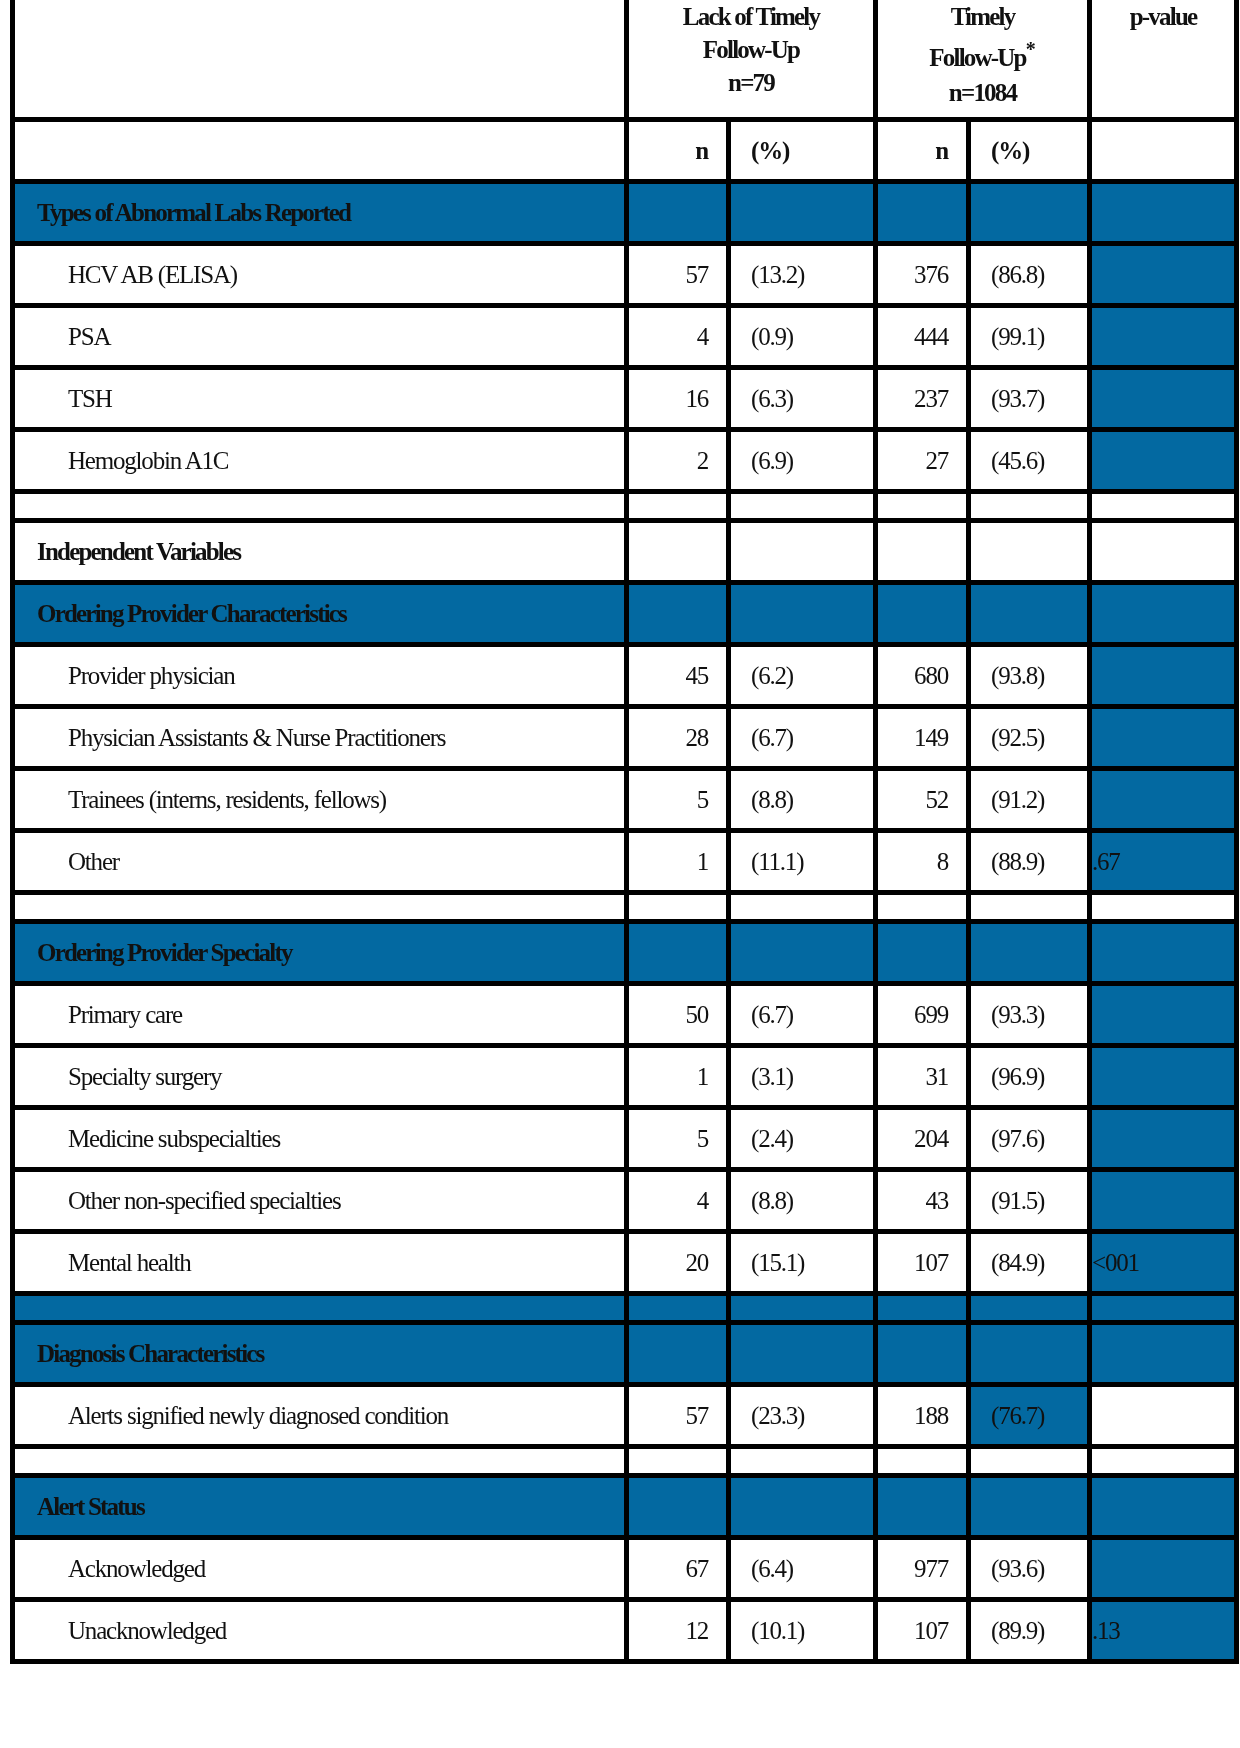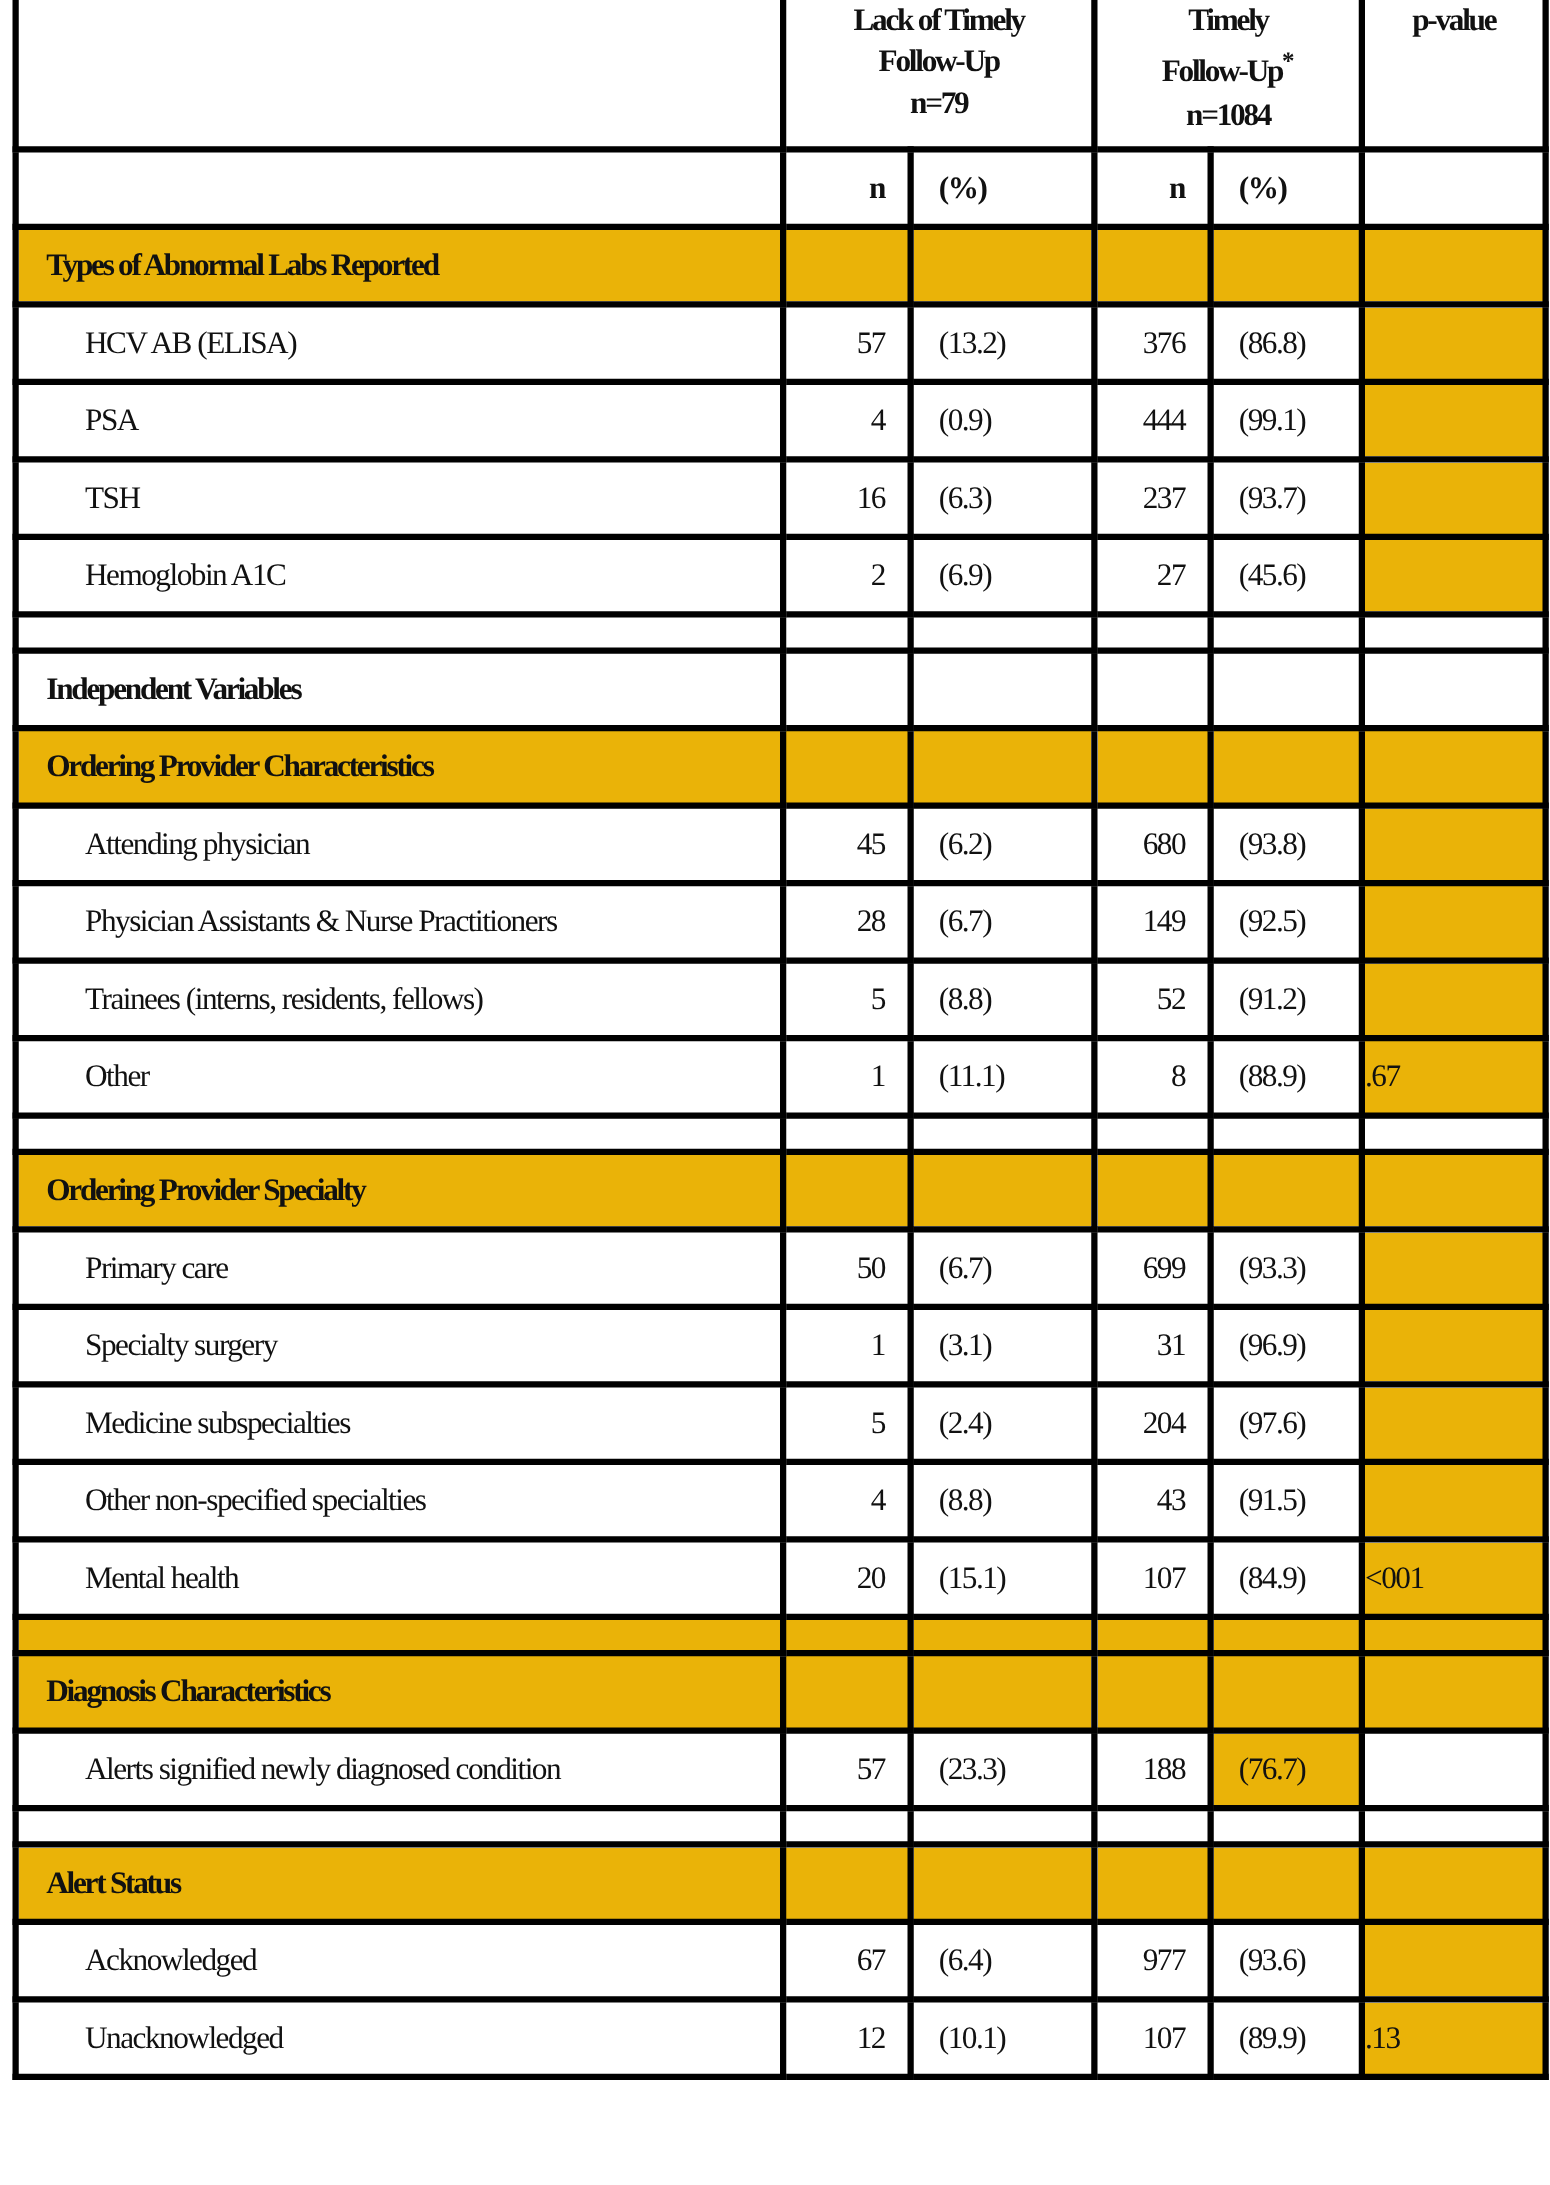--- a/index.html
+++ b/index.html
@@ -7,21 +7,21 @@
          font-family: "Liberation Serif", "DejaVu Serif", serif; color: #111; }
   table.t { position: absolute; left: 10px; top: 0; border-collapse: collapse;
             table-layout: fixed; width: 1224px; }
   table.t td { border: 5px solid #000; padding: 0; font-size: 25px; letter-spacing: -1.2px;
                vertical-align: middle; overflow: hidden; white-space: nowrap; }
   table.t tr.h1 td { border-top: none; height: 117px; vertical-align: top; text-align: center;
                      font-weight: bold; line-height: 33px; letter-spacing: -1.8px; padding-top: 0; margin-top: 12px; }
   table.t tr.h2 td { height: 57px; font-weight: bold; }
   table.t tr.r td { height: 57px; }
   table.t tr.sp td { height: 24px; }
-  .gray { background: #eab308; }
+  .gray { background: #0369a1; }
   .lbl-sec { padding-left: 22px !important; font-weight: bold; letter-spacing: -1.8px !important; }
   .lbl-item { padding-left: 53px !important; }
   .num { text-align: right; padding-right: 18px !important; }
   .pct { text-align: left; padding-left: 20px !important; }
   .pval { }
   .sup { font-size: 20px; position: relative; top: -10px; letter-spacing: 0; }
   .hdr-line { display: block; }
   .timely .hdr-line:first-child { margin-bottom: 8px; }
 </style>
 </head>
@@ -117,21 +117,21 @@
       </tr>
       <tr class="r">
         <td class="lbl-sec gray">Ordering Provider Characteristics</td>
         <td class="gray"></td>
         <td class="gray"></td>
         <td class="gray"></td>
         <td class="gray"></td>
         <td class="gray"></td>
       </tr>
       <tr class="r">
-        <td class="lbl-item">Attending physician</td>
+        <td class="lbl-item">Provider physician</td>
         <td class="num">45</td>
         <td class="pct">(6.2)</td>
         <td class="num">680</td>
         <td class="pct">(93.8)</td>
         <td class="pval gray"></td>
       </tr>
       <tr class="r">
         <td class="lbl-item">Physician Assistants &amp; Nurse Practitioners</td>
         <td class="num">28</td>
         <td class="pct">(6.7)</td>

